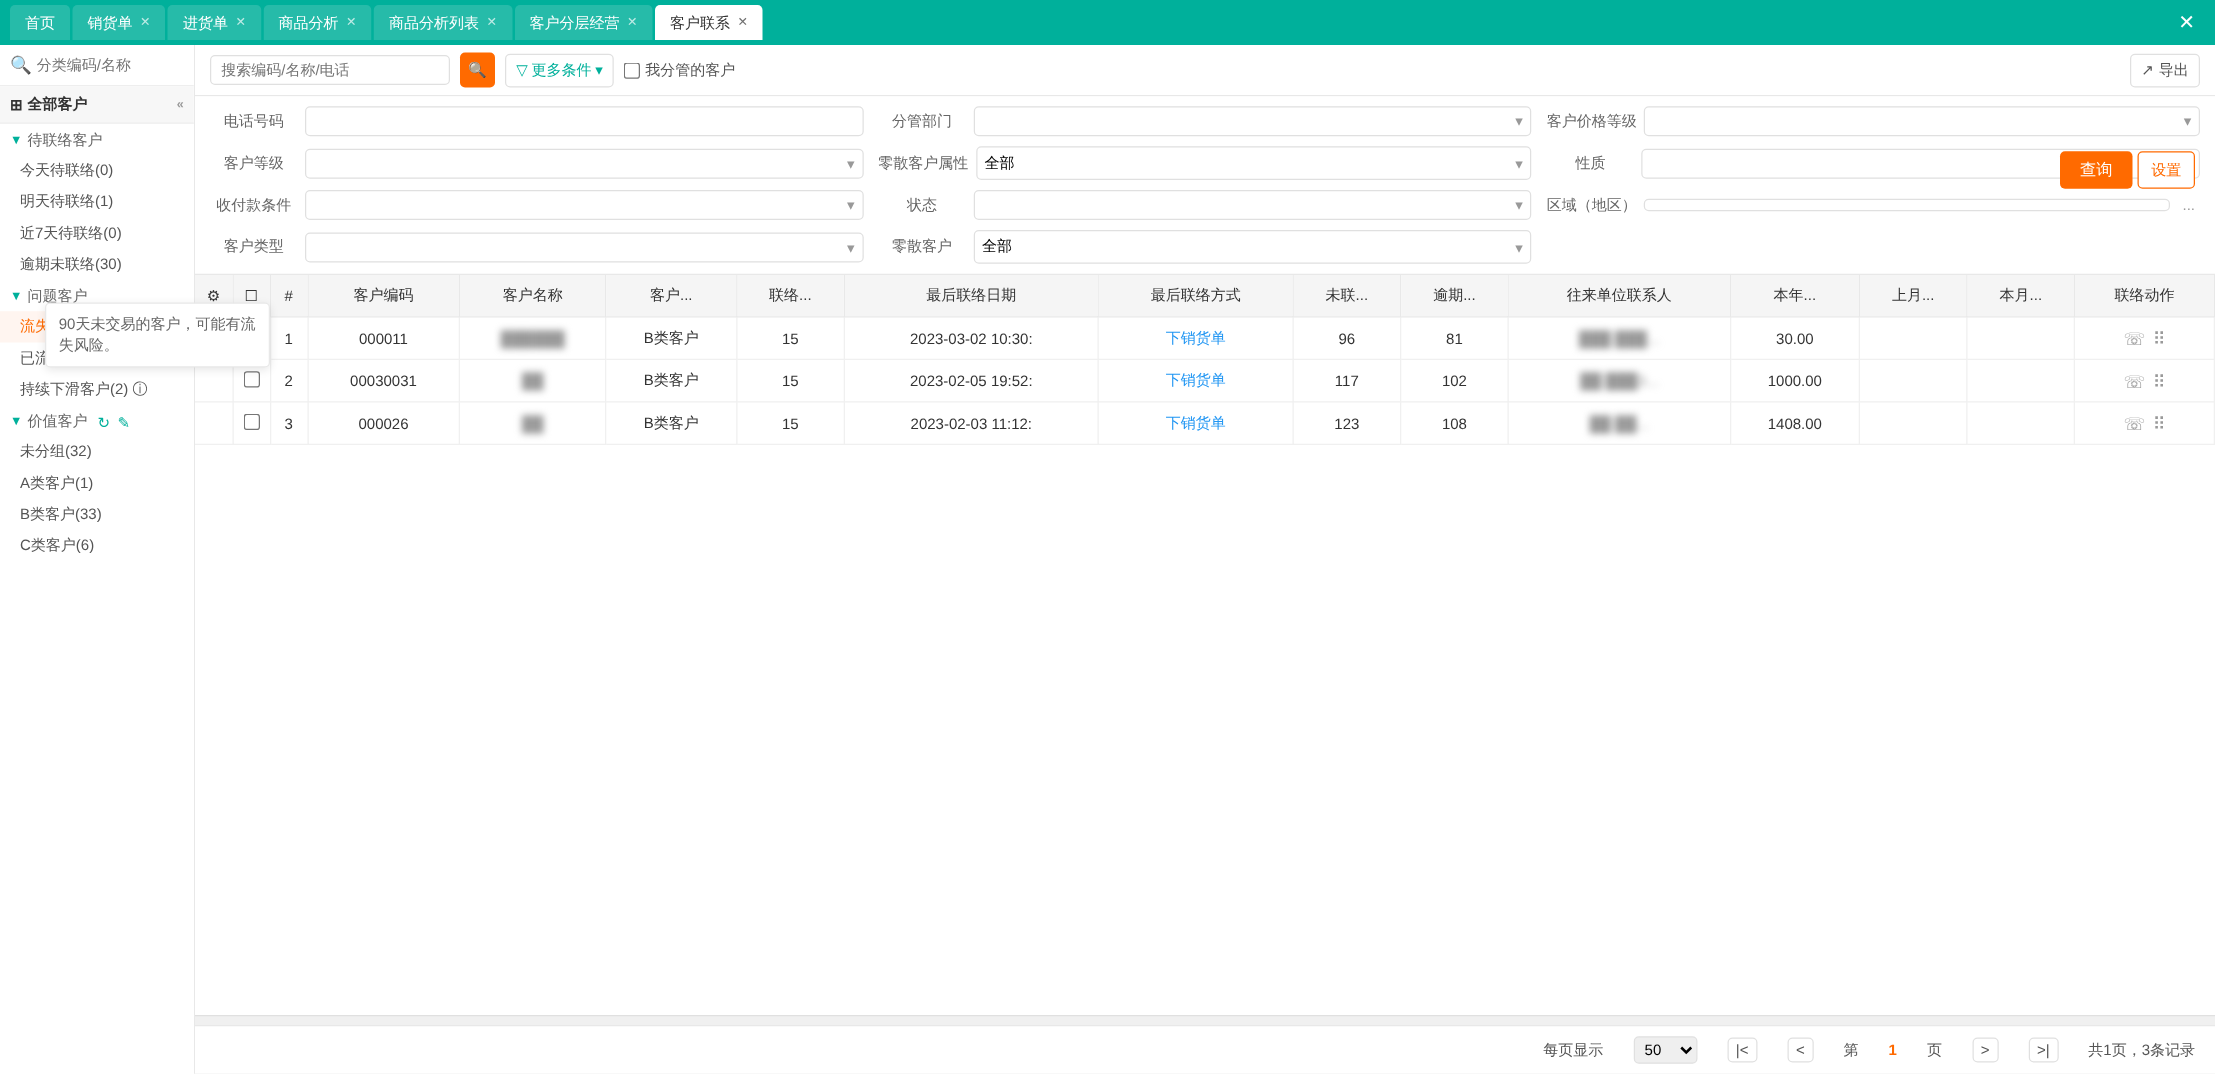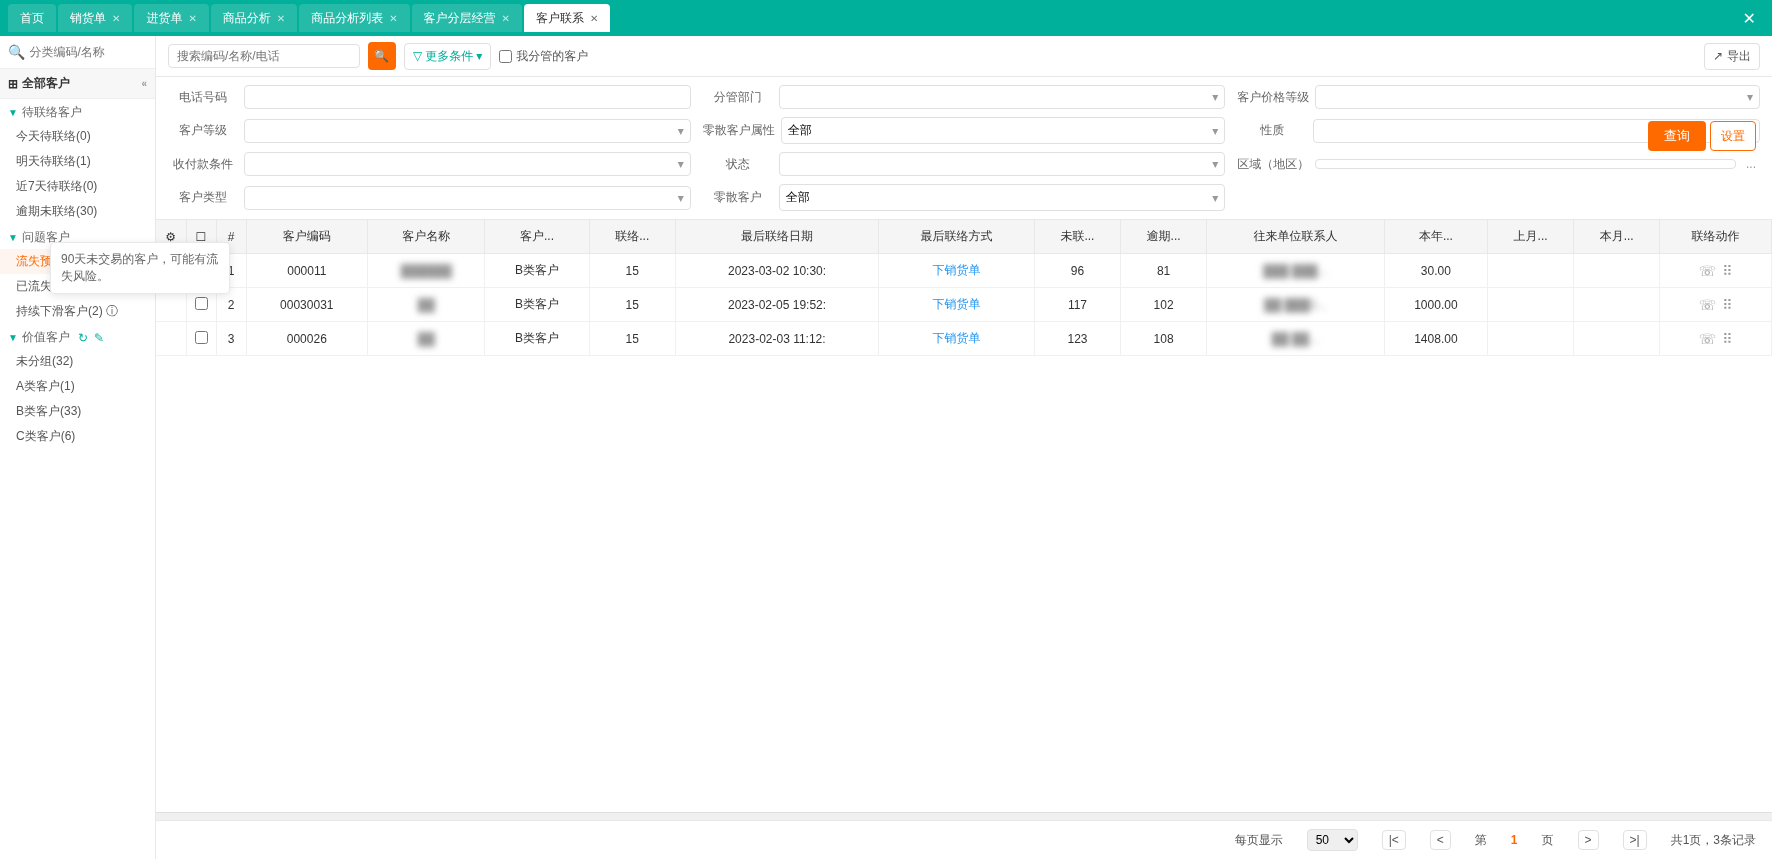--- a/index.html
+++ b/index.html
@@ -283,21 +283,21 @@
     .tooltip-box {
       position: absolute;
       background: #fff;
       border: 1px solid #e8e8e8;
       border-radius: 4px;
       padding: 8px 10px;
       color: #666;
       font-size: 11px;
       box-shadow: 0 2px 8px rgba(0,0,0,0.1);
       z-index: 100;
-      left: 50px;
+      left: 36px;
       top: 242px;
       max-width: 180px;
     }
 
     
     .pagination-bar {
       display: flex;
       align-items: center;
       justify-content: flex-end;
       padding: 8px 16px;

